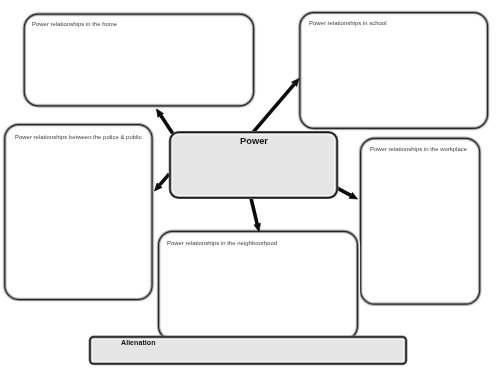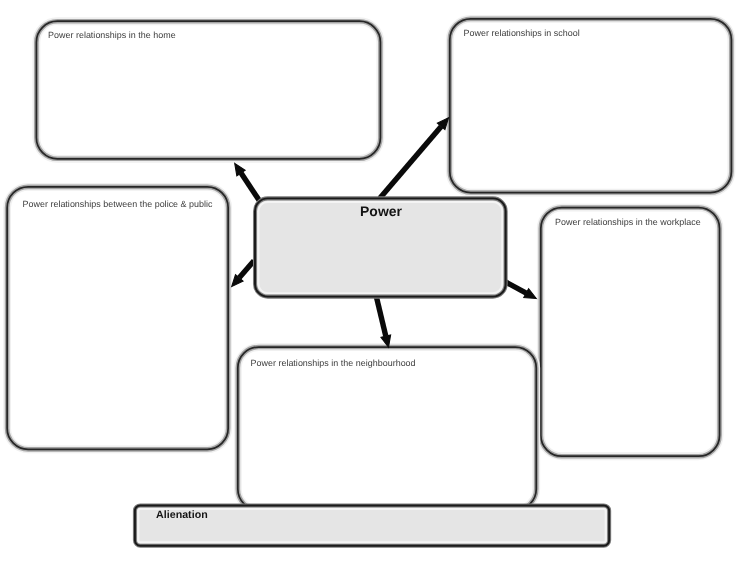--- a/index.html
+++ b/index.html
@@ -90,15 +90,15 @@
     </g>
   </svg>
 
   <div>
     <span class="lbl" style="left:32px;top:21.7px;">Power relationships in the home</span>
     <span class="lbl" style="left:309.1px;top:20.9px;">Power relationships in school</span>
     <span class="lbl" style="left:15.4px;top:135.1px;">Power relationships between the police &amp; public</span>
     <span class="lbl" style="left:370.3px;top:147.2px;">Power relationships in the workplace</span>
     <span class="lbl" style="left:167.3px;top:240.5px;">Power relationships in the neighbourhood</span>
     <span class="lbl lbl-bold" style="left:169.5px;width:168px;text-align:center;top:137.4px;font-size:9.3px;">Power</span>
-    <span class="lbl lbl-bold" style="left:104px;top:340.3px;font-size:7.1px;">Alienation</span>
+    <span class="lbl lbl-bold" style="left:93px;top:340.3px;font-size:7.1px;padding-left:28px;">Alienation</span>
   </div>
 </div>
 
 </body></html>

